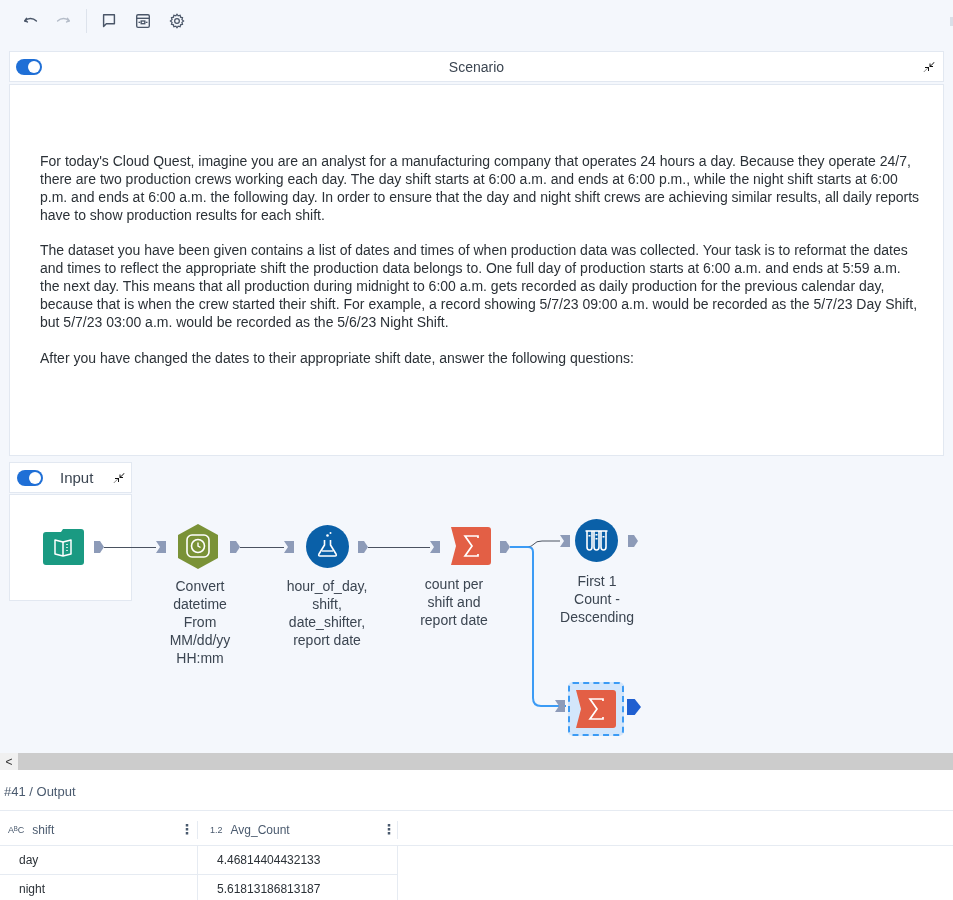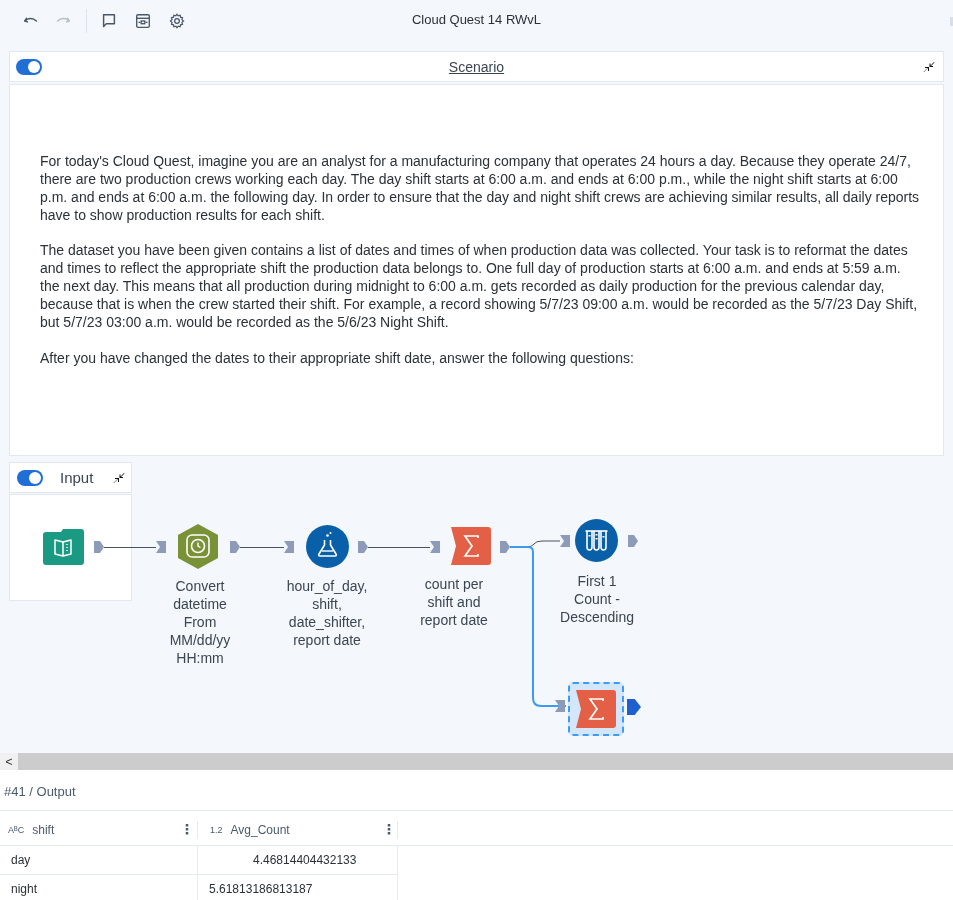--- a/index.html
+++ b/index.html
@@ -9,21 +9,21 @@
   
   .toolbar { position: absolute; left: 0; top: 0; width: 953px; height: 42px; background: #f4f7fc; }
   .tb-icon { position: absolute; top: 10px; width: 22px; height: 22px; display: flex; align-items: center; justify-content: center; cursor: pointer; }
   .tb-icon svg { width: 18px; height: 18px; }
   .tb-sep { position: absolute; left: 86px; top: 9px; width: 1px; height: 24px; background: #dde3ec; }
   .app-title { position: absolute; left: 0; right: 0; top: 12px; text-align: center; font-size: 13px; color: #2b3137; }
   .right-stub { position: absolute; right: 0; top: 17px; width: 3px; height: 9px; background: #d9dfe8; }
 
   
   .scenario-header { position: absolute; left: 9px; top: 51px; width: 935px; height: 31px; background: #fff; border: 1px solid #e2e8f1; }
-  .scenario-title { position: absolute; left: 0; right: 0; top: 7px; text-align: center; font-size: 14px; color: #3b4551; text-decoration: underline; }
+  .scenario-title { position: absolute; left: 0; right: 0; top: 7px; text-align: center; font-size: 14px; color: #3b4551; }
   .toggle { position: absolute; width: 26px; height: 16px; border-radius: 8px; background: #1f6fd6; cursor: pointer; }
   .toggle .knob { position: absolute; right: 2px; top: 2px; width: 12px; height: 12px; border-radius: 50%; background: #fff; }
   .collapse-icon { position: absolute; width: 14px; height: 14px; cursor: pointer; }
   .collapse-icon svg { width: 14px; height: 14px; }
 
   .scenario-body { position: absolute; left: 9px; top: 84px; width: 935px; height: 372px; background: #fff; border: 1px solid #e2e8f1; }
   .quest-title { position: absolute; left: 44px; top: 26px; font-size: 20px; font-weight: bold; color: #2b3137; }
   .para { position: absolute; left: 30px; width: 880px; font-size: 14px; line-height: 18px; color: #2b3137; }
 
   
@@ -41,21 +41,21 @@
   
   .hscroll { position: absolute; left: 0; top: 753px; width: 953px; height: 17px; background: #cccccc; }
   .hscroll-left { position: absolute; left: 0; top: 0; width: 18px; height: 17px; background: #f0f0f0; display: flex; align-items: center; justify-content: center; font-size: 12px; color: #333; cursor: pointer; }
 
   
   .output-area { position: absolute; left: 0; top: 770px; width: 953px; height: 130px; background: #fff; }
   .output-title { position: absolute; left: 4px; top: 14px; font-size: 13px; color: #4a5a6e; }
   .output-sep { position: absolute; left: 0; top: 40px; width: 953px; height: 1px; background: #e6ebf2; }
   .table { position: absolute; left: 0; top: 45px; }
   .th { position: absolute; height: 30px; font-size: 12px; color: #4a5a6e; display: flex; align-items: center; }
-  .td { position: absolute; height: 28px; font-size: 12px; color: #2b3137; display: flex; align-items: center; padding-left: 11px; }
+  .td { position: absolute; height: 28px; font-size: 12px; color: #2b3137; display: flex; align-items: center; padding-left: 19px; }
   .hline { position: absolute; height: 1px; background: #e6ebf2; }
   .vline { position: absolute; width: 1px; background: #e6ebf2; }
   .kebab { position: absolute; font-size: 14px; color: #4a5a6e; cursor: pointer; font-weight: bold; }
   .type-icon { font-size: 9px; color: #4a5a6e; margin-right: 8px; }
 </style>
 </head>
 <body>
 
 <div class="toolbar">
   <div class="tb-icon" style="left:20px;">
@@ -84,21 +84,20 @@
         <line x1="5" y1="11.5" x2="7" y2="11.5"></line>
         <line x1="13" y1="11.5" x2="15" y2="11.5"></line>
       </svg>
   </div>
   <div class="tb-icon" style="left:166px;">
     <svg viewBox="0 0 20 20" fill="none" stroke="#4a5668" stroke-width="1.4">
         <circle cx="10" cy="10" r="2.6"></circle>
         <path d="M10 2.5 L11.3 4.3 L13.5 3.6 L13.9 5.8 L16.1 6.3 L15.5 8.5 L17.3 10 L15.5 11.5 L16.1 13.7 L13.9 14.2 L13.5 16.4 L11.3 15.7 L10 17.5 L8.7 15.7 L6.5 16.4 L6.1 14.2 L3.9 13.7 L4.5 11.5 L2.7 10 L4.5 8.5 L3.9 6.3 L6.1 5.8 L6.5 3.6 L8.7 4.3 Z"></path>
       </svg>
   </div>
-  <div class="app-title">Cloud Quest 14 RWvL</div>
   <div class="right-stub"></div>
 </div>
 
 <div class="scenario-header">
   <div class="toggle" style="left:6px; top:7px;">
     <div class="knob"></div>
   </div>
   <div class="scenario-title">Scenario</div>
   <div class="collapse-icon" style="right:7px; top:8px;">
     <svg viewBox="0 0 14 14" fill="#111">
@@ -257,20 +256,20 @@
       <span class="type-icon">1.2</span>
       <span>Avg_Count</span>
     </div>
     <div class="kebab" style="left:382px; top:6px;">⋮</div>
     <div class="vline" style="left:397px; top:6px; height:18px;"></div>
 
     <div class="hline" style="left:0; top:30px; width:953px;"></div>
 
     <div class="td" style="left:0; top:31px; width:197px;">day</div>
     <div class="vline" style="left:197px; top:31px; height:56px;"></div>
-    <div class="td" style="left:198px; top:31px; width:199px;margin-left:44px;">4.46814404432133</div>
+    <div class="td" style="left:198px; top:31px; width:199px;">4.46814404432133</div>
     <div class="vline" style="left:397px; top:31px; height:56px;"></div>
     <div class="hline" style="left:0; top:59px; width:397px;"></div>
 
     <div class="td" style="left:0; top:60px; width:197px;">night</div>
     <div class="td" style="left:198px; top:60px; width:199px;">5.61813186813187</div>
   </div>
 </div>
 
 </body></html>

